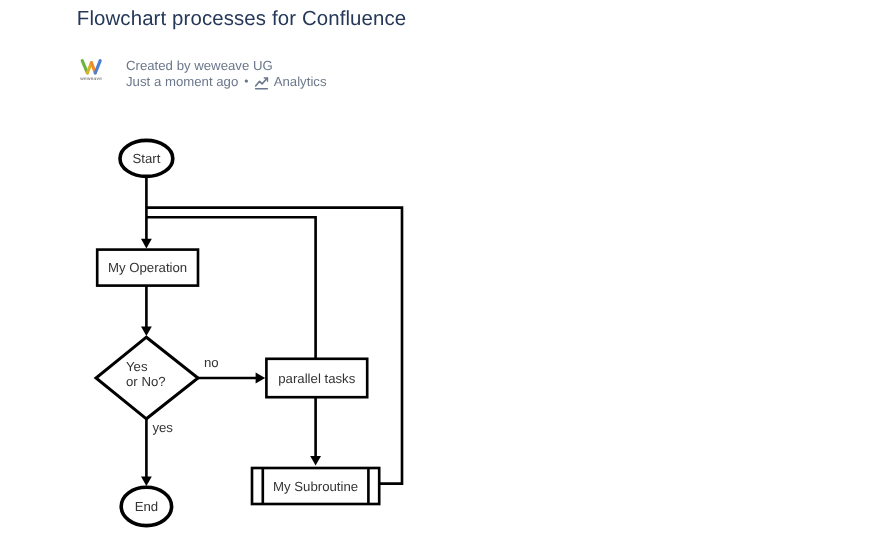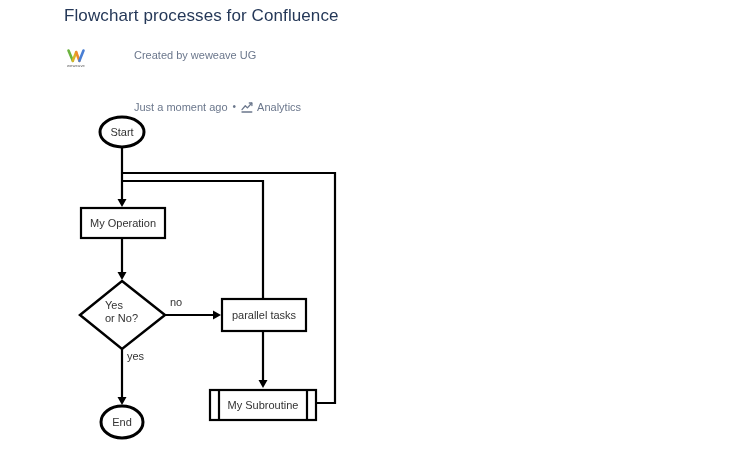--- a/index.html
+++ b/index.html
@@ -21,21 +21,20 @@
     font-weight: 400;
     color: #253858;
     letter-spacing: 0.1px;
   }
   .byline {
     position: absolute;
     left: 64px;
     top: 48px;
     display: flex;
     align-items: flex-start;
-    gap: 29px;
   }
   .logo {
     width: 24px;
     margin-right: 17px;
     display: flex;
     flex-direction: column;
     align-items: center;
   }
   .logo-text {
     font-size: 4px;
@@ -44,21 +43,20 @@
     letter-spacing: 0.2px;
   }
   .byline-text {
     font-size: 11px;
     line-height: 14px;
     color: #6b778c;
   }
   .byline-row2 {
     display: flex;
     align-items: flex-end;
-    margin-top: 38px;
   }
   .sep-dot {
     margin: 0 5px;
     font-size: 10px;
   }
   .analytics {
     display: inline-flex;
     align-items: center;
     cursor: pointer;
   }

